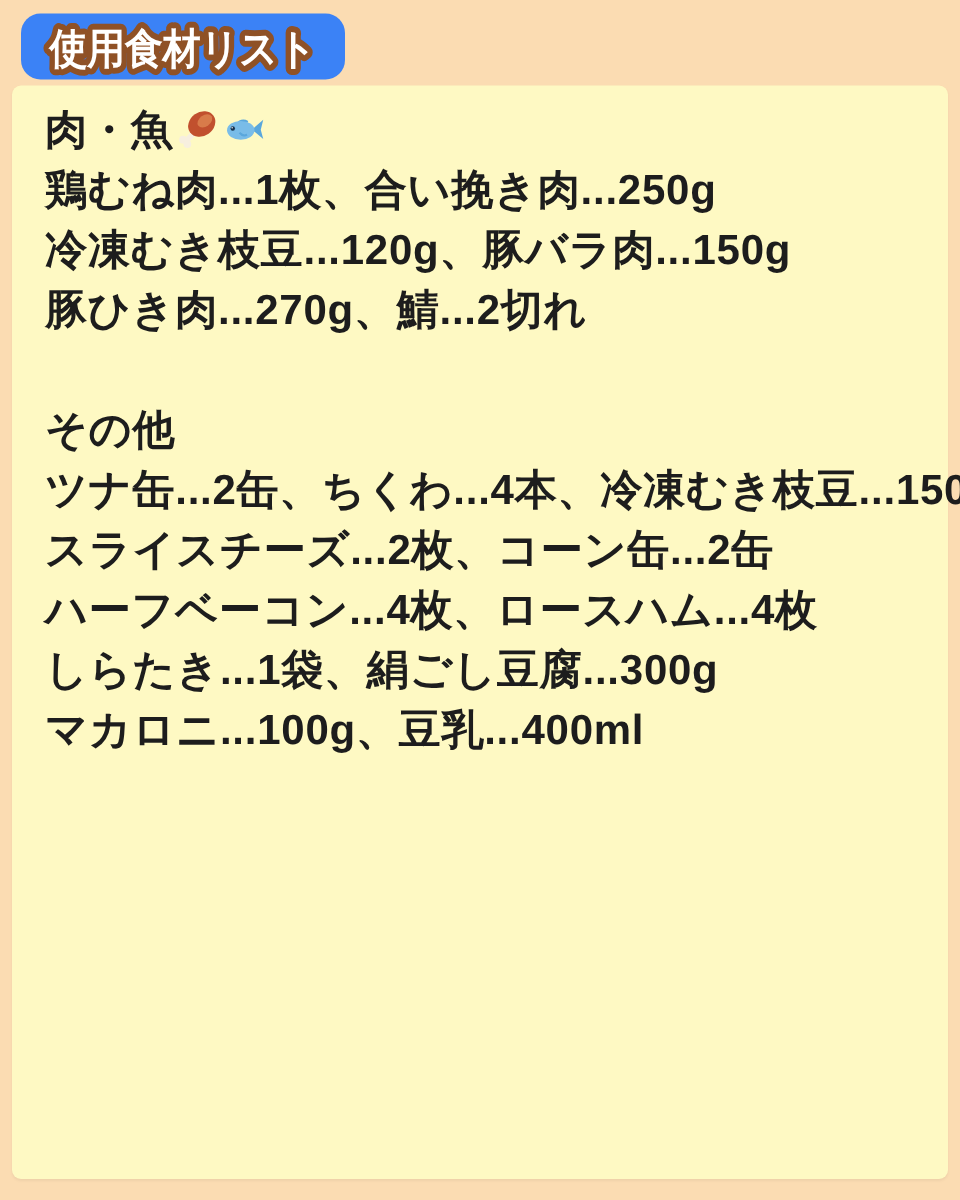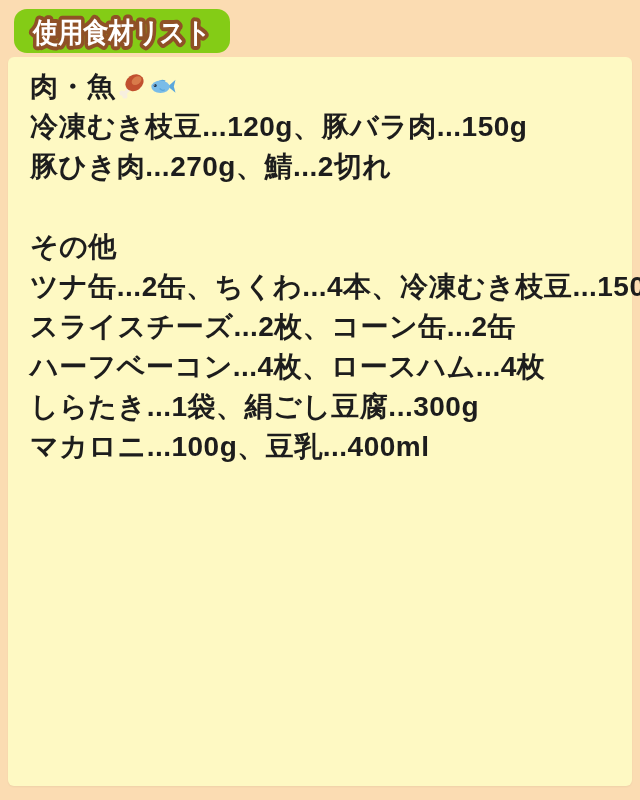--- a/index.html
+++ b/index.html
@@ -11,21 +11,21 @@
     height: 800px;
     position: relative;
     overflow: hidden;
     background: #FBDCB2;
     font-family: "Liberation Sans", "DejaVu Sans", sans-serif;
   }
   .title-badge {
     position: absolute;
     left: 14px;
     top: 9px;
-    background: #84cc16;
+    background: #3b82f6;
     border-radius: 13px;
     padding: 2px 10px 2px 10px;
     line-height: 0;
   }
   .title-svg text {
     font-family: "Liberation Sans", "DejaVu Sans", sans-serif;
     font-size: 28px;
     font-weight: bold;
     fill: #FFFFFF;
     stroke: #8F5126;
@@ -87,20 +87,21 @@
           <ellipse cx="23.5" cy="11.5" rx="6.5" ry="4.5" transform="rotate(-35 23.5 11.5)" fill="#D87B4A"></ellipse>
         </svg><svg class="emoji" viewBox="0 0 36 36">
           <path d="M24 18.5 L33 10.5 L31 18.5 L33 26 Z" fill="#5AA7DC"></path>
           <path d="M11 14 Q15 8.5 21 11.5 L19 16 Z" fill="#5AA7DC"></path>
           <ellipse cx="15" cy="19" rx="11" ry="7.5" fill="#79BCE8"></ellipse>
           <circle cx="8.6" cy="17.5" r="1.8" fill="#16324F"></circle>
           <circle cx="8.1" cy="16.9" r="0.6" fill="#FFFFFF"></circle>
           <path d="M14 21 q2.5 3.5 6 1.5 q-2.5 1.8 -6 -1.5" fill="#5AA7DC" stroke="#5AA7DC" stroke-width="1.5"></path>
         </svg>
       </div>
+      <div class="line">鶏むね肉...1枚、合い挽き肉...250g</div>
       <div class="line">冷凍むき枝豆...120g、豚バラ肉...150g</div>
       <div class="line">豚ひき肉...270g、鯖...2切れ</div>
     </div>
 
 
     <div class="section">
       <div class="line heading">その他</div>
       <div class="line">ツナ缶...2缶、ちくわ...4本、冷凍むき枝豆...150g</div>
       <div class="line">スライスチーズ...2枚、コーン缶...2缶</div>
       <div class="line">ハーフベーコン...4枚、ロースハム...4枚</div>

